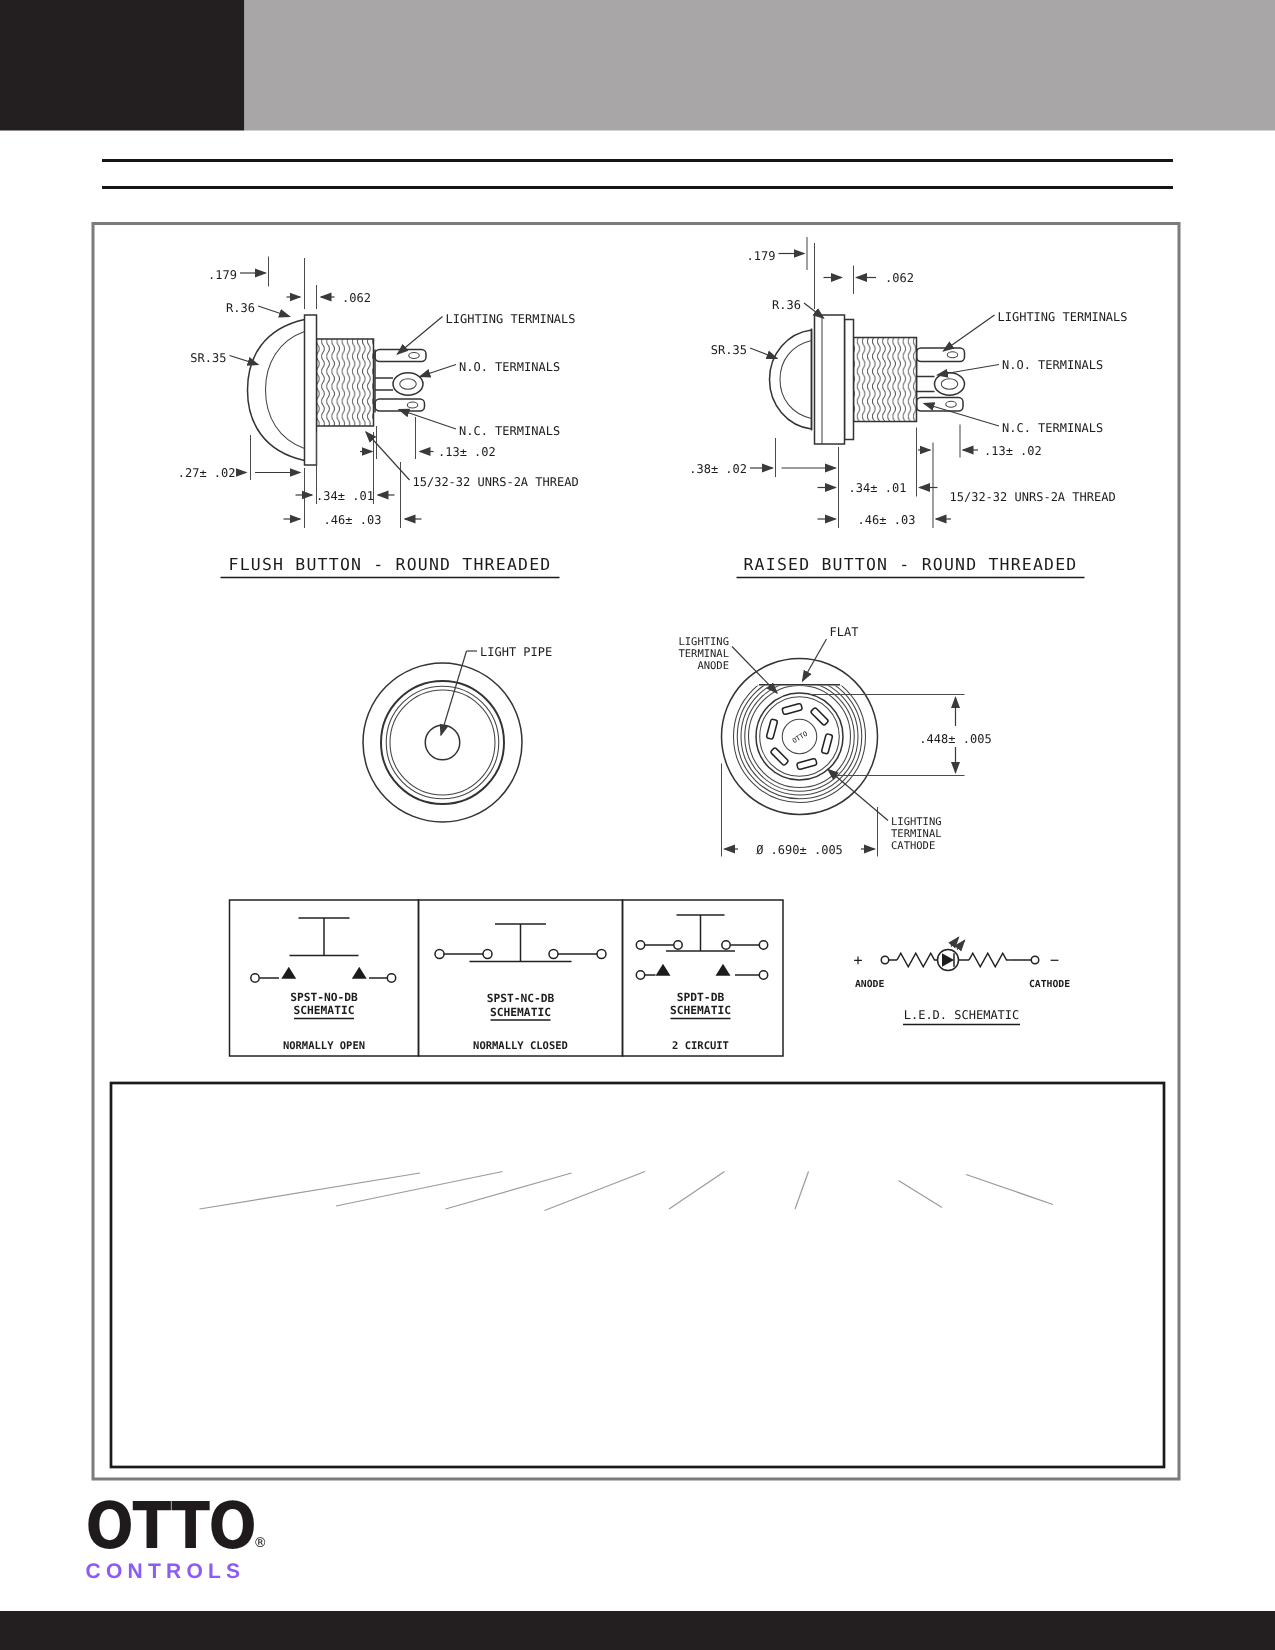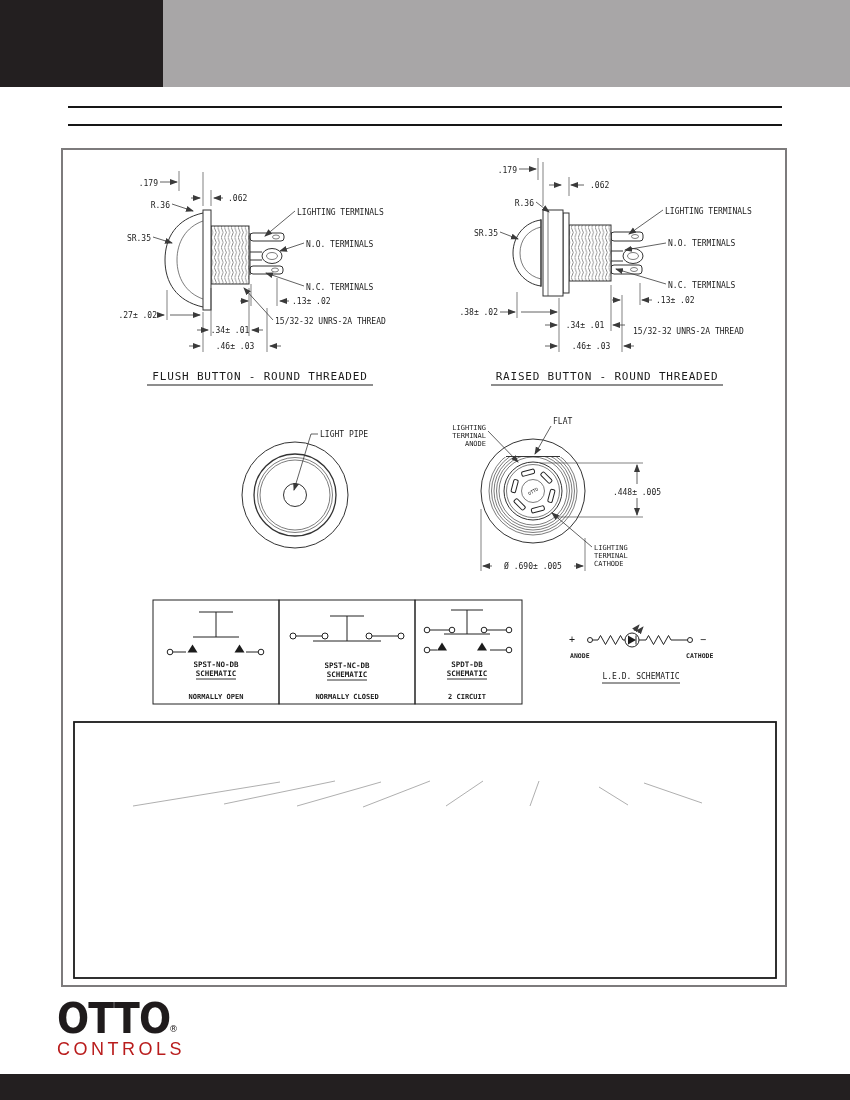--- a/index.html
+++ b/index.html
@@ -11,22 +11,22 @@
   .rule1{top:106px;} .rule2{top:124px;}
   .outer-box{position:absolute;left:61px;top:148px;width:726px;height:839px;
              border:2px solid #7d7b7c;box-sizing:border-box;}
   .dwg{position:absolute;left:0;top:0;}
   .logo{position:absolute;left:57px;top:998px;width:200px;color:#1f1b1c;}
   .logo .brand{display:inline-block;font-family:"DejaVu Sans",sans-serif;font-weight:bold;
                font-size:43px;line-height:40px;letter-spacing:-1px;transform:scaleX(.88);
                transform-origin:left center;}
   .logo .reg{position:absolute;left:112px;top:26px;font-family:"DejaVu Sans",sans-serif;
              font-size:9px;}
-  .logo .sub{display:block;font-family:"Liberation Sans",sans-serif;font-weight:400;
-             font-size:18px;letter-spacing:3.5px;color:#b91c1c;margin-top:1px;}
+  .logo .sub{display:block;font-family:"Liberation Sans",sans-serif;font-weight:700;
+             font-size:14px;letter-spacing:3.5px;color:#8b5cf6;margin-top:1px;}
   .footer{position:absolute;left:0;top:1074px;width:850px;height:26px;background:#231f20;}
   
   text{font-family:"DejaVu Sans Mono",monospace;fill:#1c1c1c;}
   .t{font-size:8px;}
   .t65{font-size:6.5px;}
   .lbl{font-size:7.5px;font-weight:bold;}
   .cap{font-size:7px;font-weight:bold;}
   .title{font-size:11px;letter-spacing:0.8px;}
   .geo{stroke:#333;fill:none;stroke-width:1;}
   .geow{stroke:#333;fill:#fff;stroke-width:1;}

